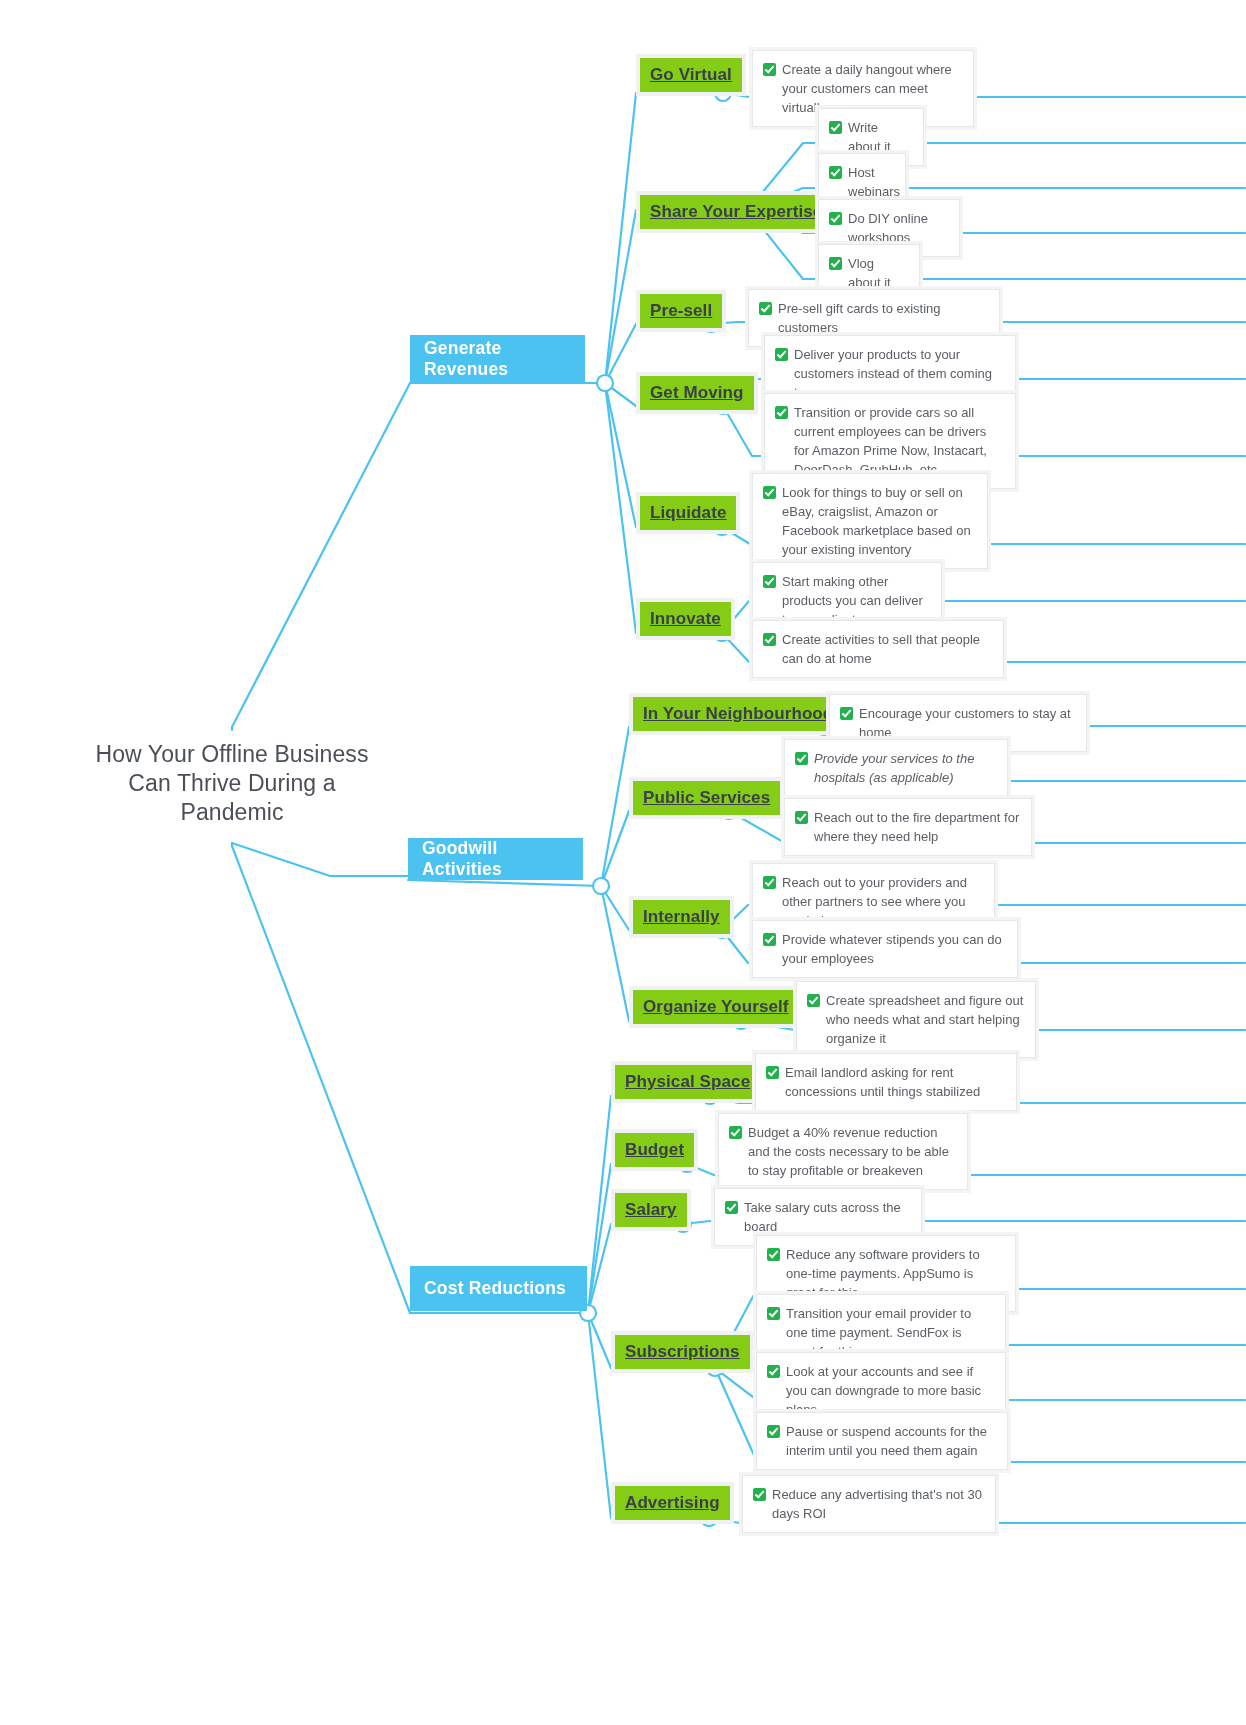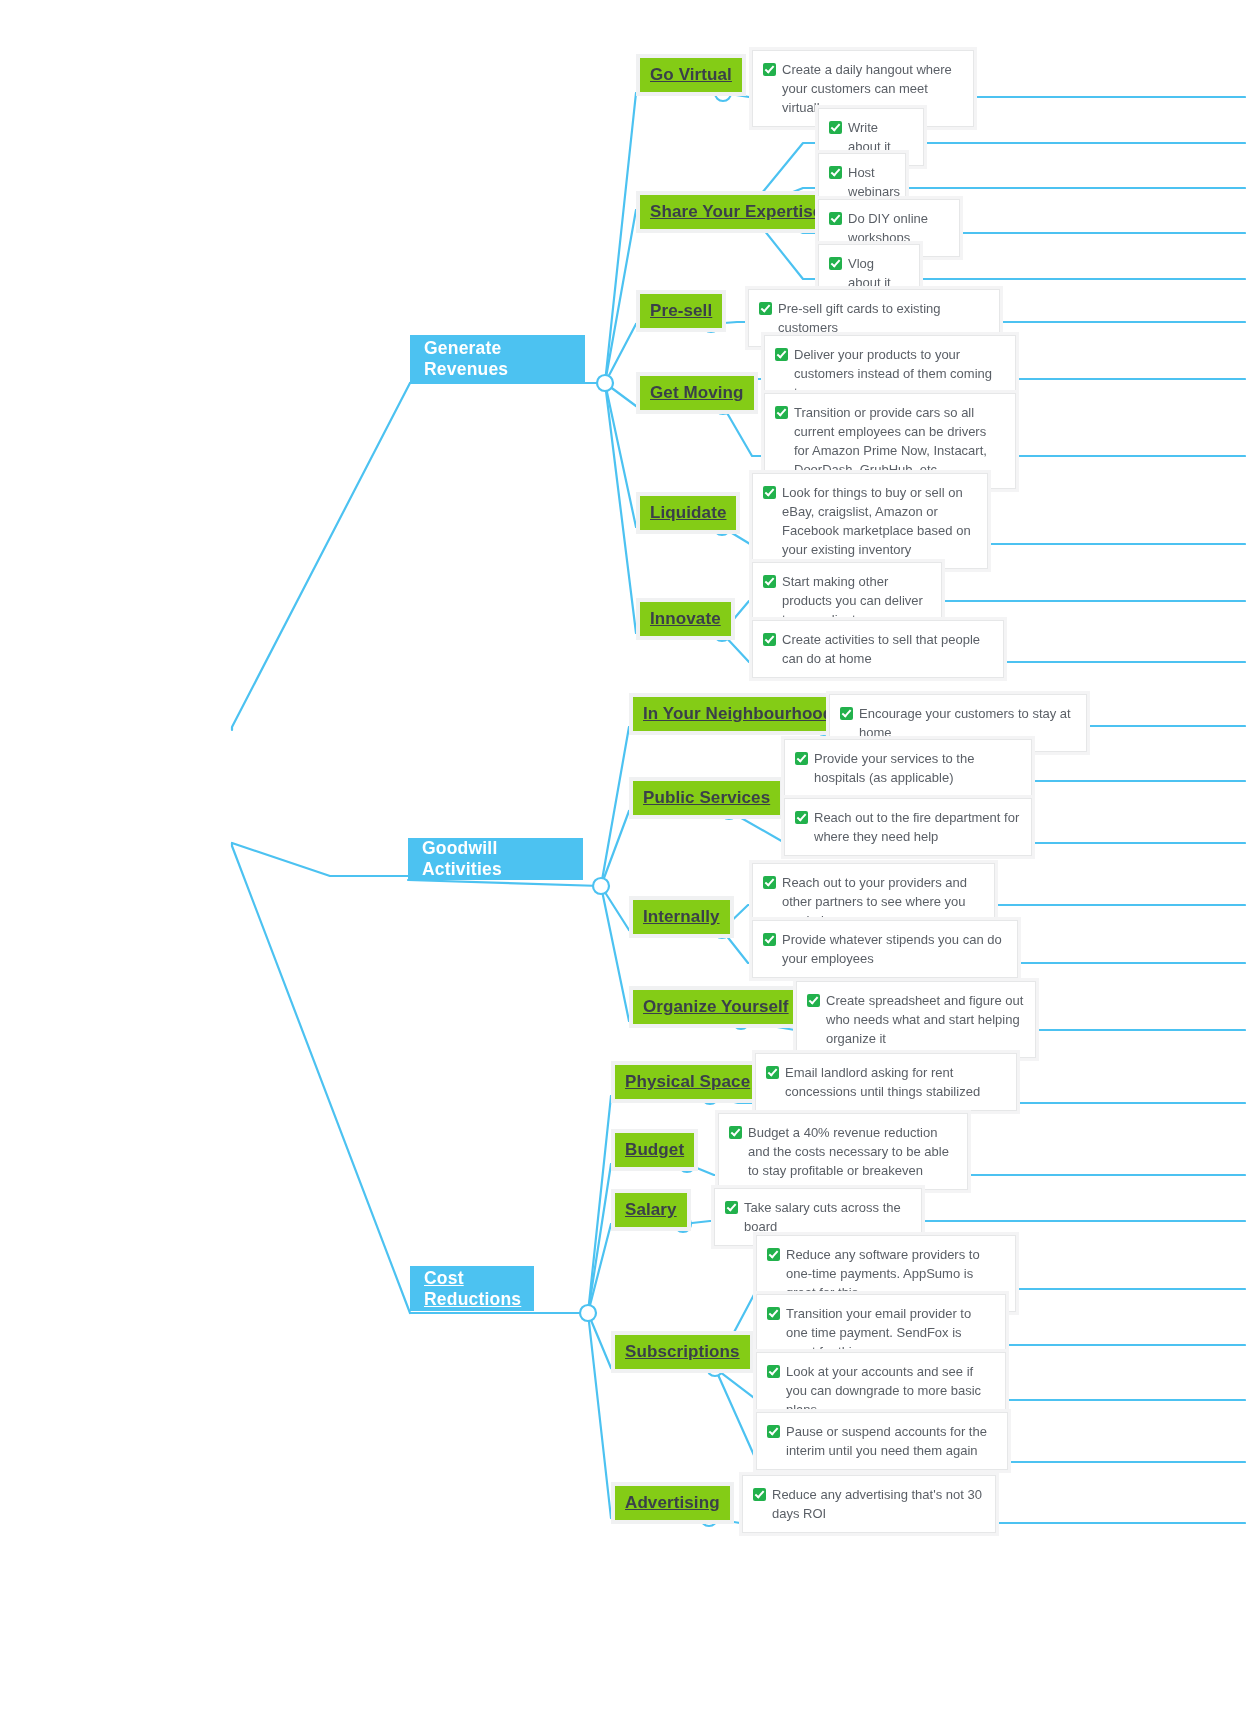--- a/index.html
+++ b/index.html
@@ -192,20 +192,23 @@
       <circle cx="741" cy="1021" r="8"></circle>
       <circle cx="588" cy="1313" r="8"></circle>
       <circle cx="710" cy="1096" r="8"></circle>
       <circle cx="687" cy="1164" r="8"></circle>
       <circle cx="683" cy="1224" r="8"></circle>
       <circle cx="715" cy="1368" r="8"></circle>
       <circle cx="709" cy="1518" r="8"></circle>
     </g>
   </svg>
 
+  <div class="node root" style="left:46px;top:740px;width:372px;">How Your Offline Business
+Can Thrive During a
+Pandemic</div>
 
   <div class="node main" style="left:410px;top:335px;width:175px;height:48px;">
     <span>Generate Revenues</span>
   </div>
 
   <div class="node sub" style="left:636px;top:54px;">
     <span class="chip">Go Virtual</span>
   </div>
   <div class="node leaf" style="left:752px;top:50px;width:222px;">
     <span class="chk"></span>
@@ -280,21 +283,21 @@
     <span class="chip">In Your Neighbourhood</span>
   </div>
   <div class="node leaf" style="left:829px;top:694px;width:258px;">
     <span class="chk"></span>
     <span class="txt">Encourage your customers to stay at home</span>
   </div>
 
   <div class="node sub" style="left:629px;top:777px;">
     <span class="chip">Public Services</span>
   </div>
-  <div class="node leaf" style="left:784px;top:739px;width:248px;">
+  <div class="node leaf" style="left:784px;top:739px;width:224px;font-style:italic;">
     <span class="chk"></span>
     <span class="txt">Provide your services to the hospitals (as applicable)</span>
   </div>
   <div class="node leaf" style="left:784px;top:798px;width:248px;">
     <span class="chk"></span>
     <span class="txt">Reach out to the fire department for where they need help</span>
   </div>
 
   <div class="node sub" style="left:629px;top:896px;">
     <span class="chip">Internally</span>
@@ -309,21 +312,21 @@
   </div>
 
   <div class="node sub" style="left:629px;top:986px;">
     <span class="chip">Organize Yourself</span>
   </div>
   <div class="node leaf" style="left:796px;top:981px;width:240px;">
     <span class="chk"></span>
     <span class="txt">Create spreadsheet and figure out who needs what and start helping organize it</span>
   </div>
 
-  <div class="node main" style="left:410px;top:1266px;width:124px;height:45px;text-decoration:underline;">
+  <div class="node main" style="left:410px;top:1266px;width:177px;height:45px;">
     <span>Cost Reductions</span>
   </div>
 
   <div class="node sub" style="left:611px;top:1061px;">
     <span class="chip">Physical Space</span>
   </div>
   <div class="node leaf" style="left:755px;top:1053px;width:262px;">
     <span class="chk"></span>
     <span class="txt">Email landlord asking for rent concessions until things stabilized</span>
   </div>

